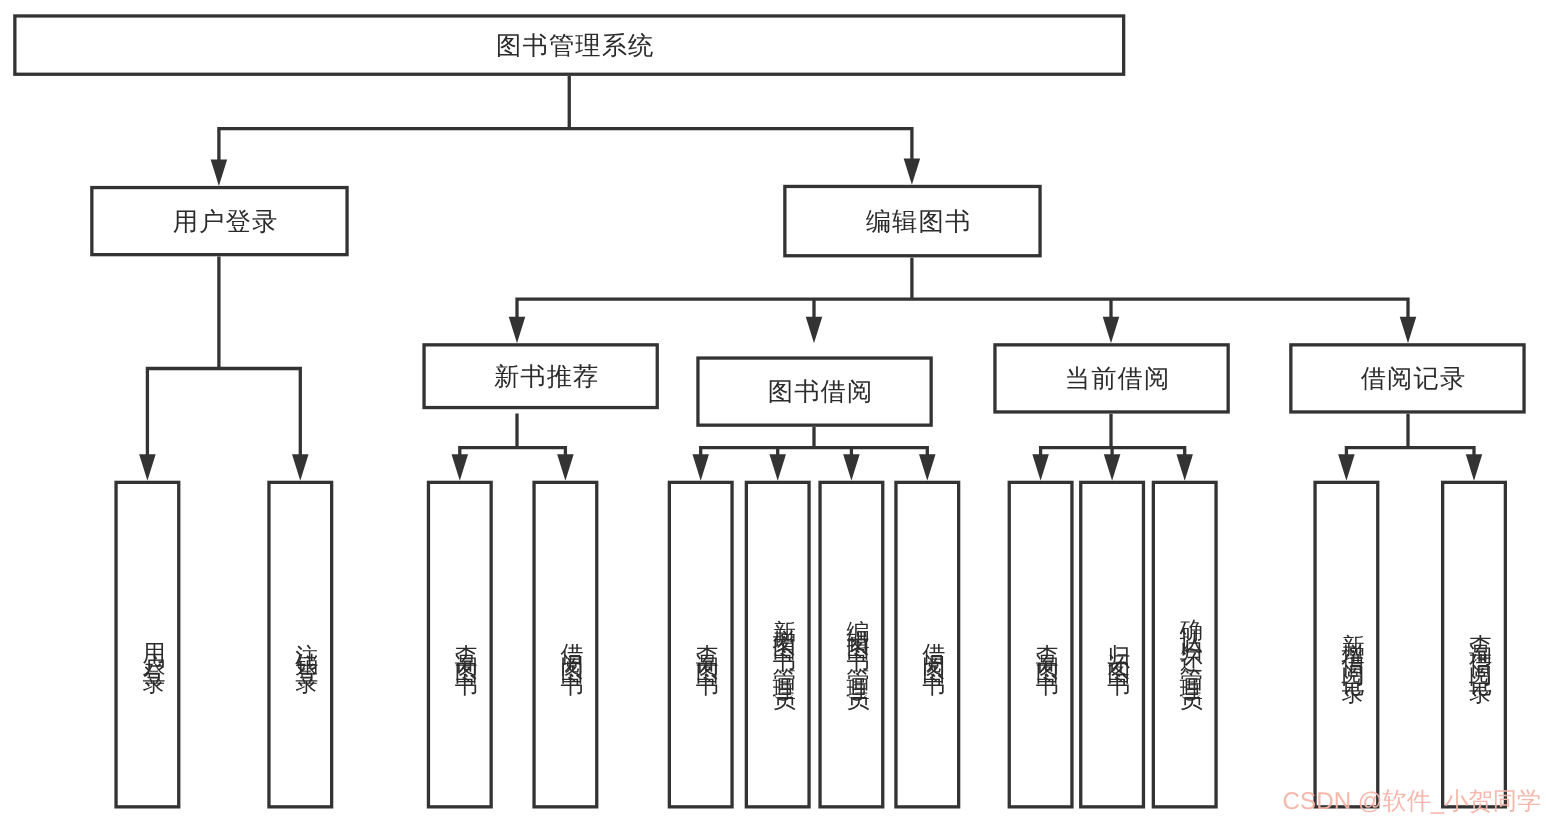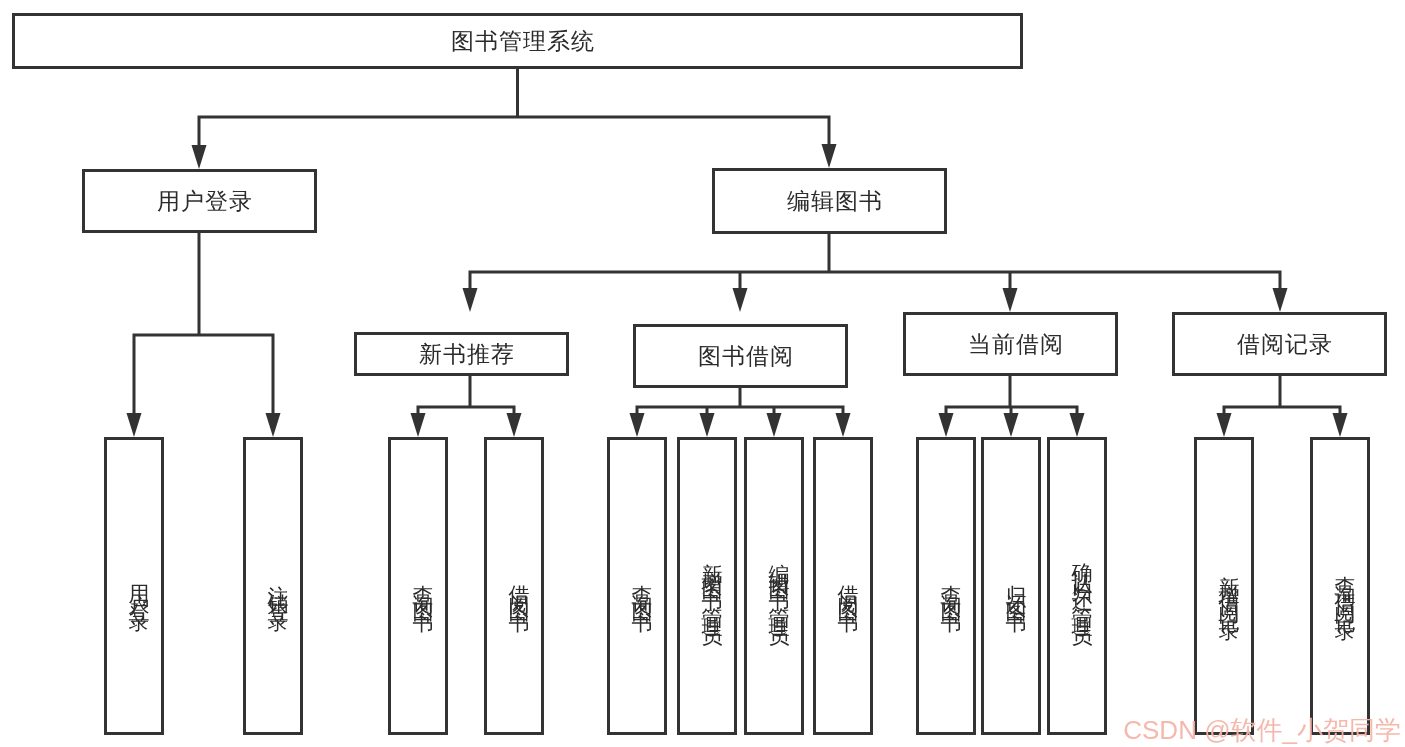--- a/index.html
+++ b/index.html
@@ -48,21 +48,21 @@
     text-orientation: mixed;
     letter-spacing: 9px;
     line-height: 1;
     white-space: nowrap;
   }
   .watermark {
     position: absolute;
     right: 4px;
     top: 713px;
     z-index: 3;
-    font-size: 26px;
+    font-size: 22px;
     color: rgba(245, 180, 168, 0.95);
     white-space: nowrap;
     pointer-events: none;
   }
 </style>
 </head>
 <body>
 
 <div class="canvas">
 
@@ -117,21 +117,21 @@
     <span>图书管理系统</span>
   </div>
 
   <div class="node node-h" style="left:82px; top:169px; width:235px; height:64px;">
     <span>用户登录</span>
   </div>
   <div class="node node-h" style="left:712px; top:168px; width:235px; height:66px;">
     <span>编辑图书</span>
   </div>
 
-  <div class="node node-h" style="left:354px; top:312px; width:215px; height:44px;margin-top:20px;">
+  <div class="node node-h" style="left:384px; top:312px; width:215px; height:60px;">
     <span>新书推荐</span>
   </div>
   <div class="node node-h" style="left:633px; top:312px; width:215px; height:64px;margin-top:12px;">
     <span>图书借阅</span>
   </div>
   <div class="node node-h" style="left:1172px; top:312px; width:215px; height:64px;">
     <span>借阅记录</span>
   </div>
   <div class="node node-h" style="left:903px; top:312px; width:215px; height:64px;">
     <span>当前借阅</span>

